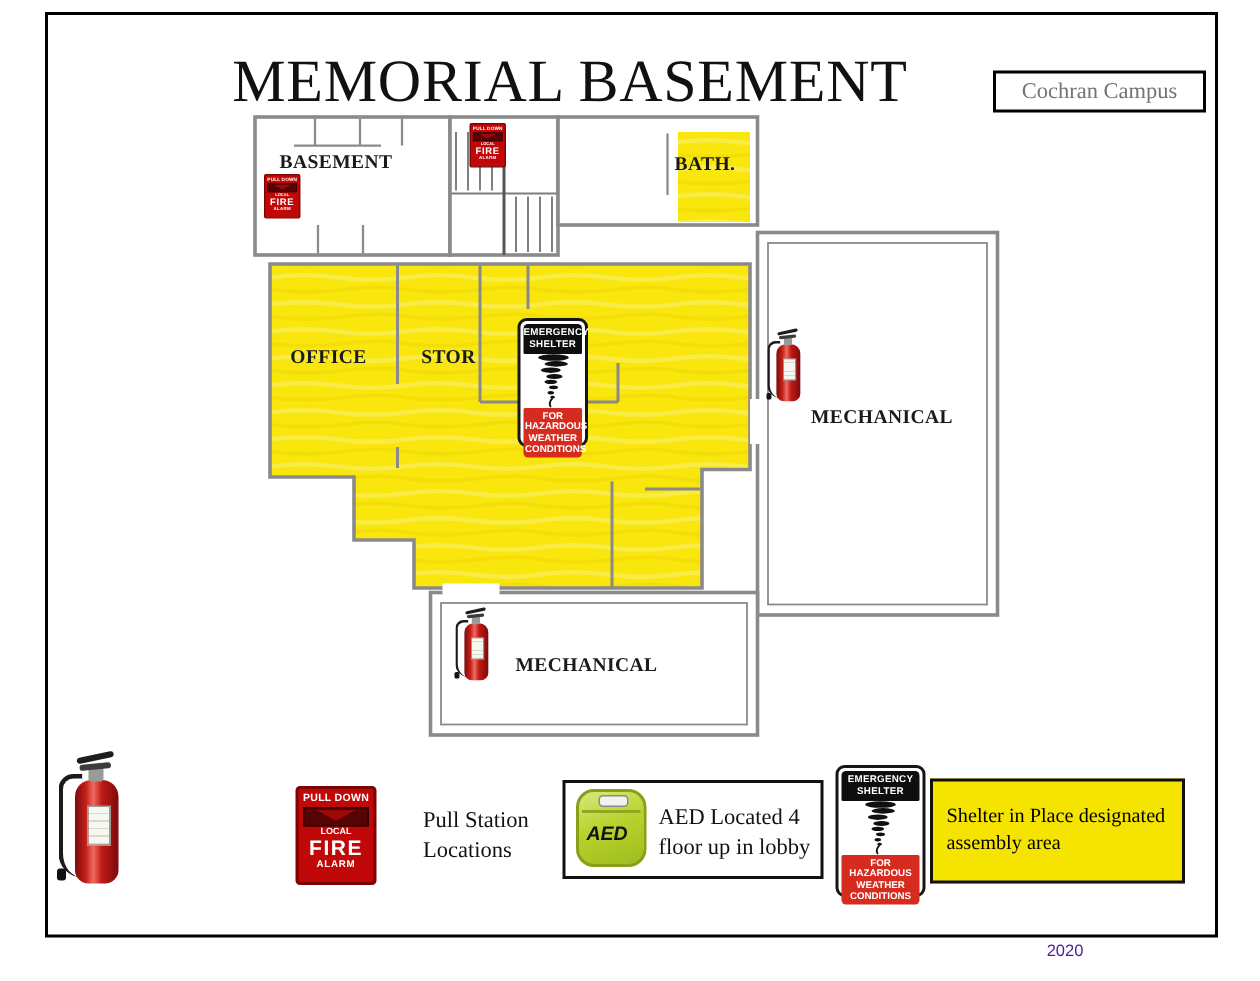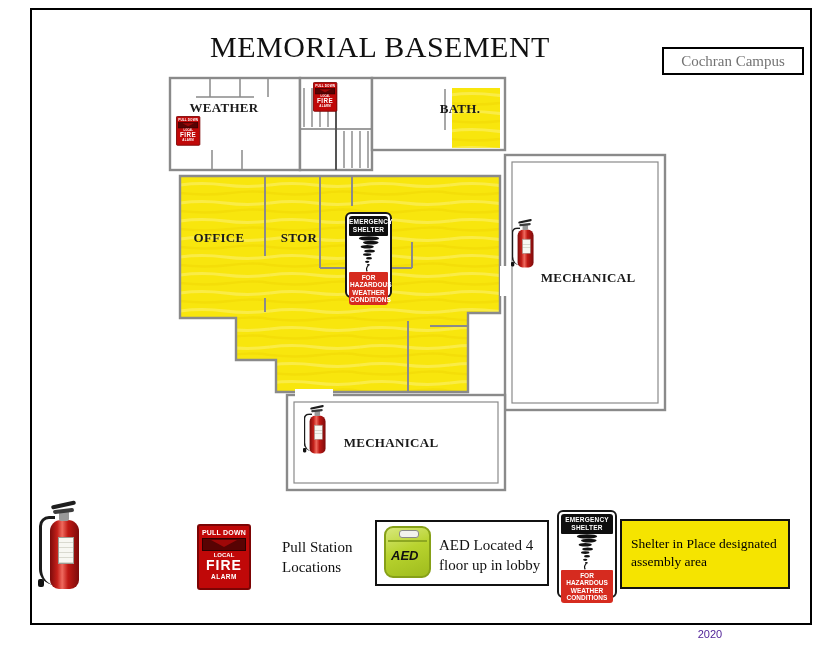--- a/index.html
+++ b/index.html
@@ -3,21 +3,21 @@
 <meta charset="utf-8">
 <style>
   html,body { margin:0; padding:0; background:#fff; }
   .canvas { position:relative; width:840px; height:654px; background:#fff; overflow:hidden;
             font-family:"Liberation Serif", serif; }
   .abs { position:absolute; }
 
   .outer-border { left:30px; top:8px; width:778px; height:613px; border:2px solid #000; }
 
   .title { left:150px; top:30px; width:460px; text-align:center;
-           font-size:30px; letter-spacing:0.5px; color:#111; }
+           font-size:40px; letter-spacing:0.5px; color:#111; }
   .campus-box { left:662px; top:47px; width:138px; height:24px; border:2px solid #000;
                 text-align:center; line-height:24px; font-size:15px; color:#737373; }
 
   .plan-svg { left:0; top:0; }
 
   .room-label { font-weight:bold; font-size:13px; color:#1a1a1a; text-align:center;
                 letter-spacing:0.3px; }
 
   
   .ps { width:54px; height:66px; background:#c00808; border:2px solid #7c0404;
@@ -135,22 +135,22 @@
       <path d="M320,177 V268 M320,268 H412 M412,242 V268 M352,177 V206"></path>
       <path d="M265,177 V256 M265,298 V312"></path>
       <path d="M408,321 V391 M430,326 H467"></path>
     </g>
     <g fill="#ffffff" stroke="none">
       <rect x="500" y="266" width="10" height="30"></rect>
       <rect x="295" y="389" width="38" height="10"></rect>
     </g>
   </svg>
 
-  <div class="abs room-label" style="left:172px;top:100px;width:104px;">WEATHER</div>
-  <div class="abs room-label" style="left:434px;top:101px;width:52px;">BATH.</div>
+  <div class="abs room-label" style="left:172px;top:100px;width:104px;">BASEMENT</div>
+  <div class="abs room-label" style="left:444px;top:101px;width:52px;">BATH.</div>
   <div class="abs room-label" style="left:178px;top:230px;width:82px;">OFFICE</div>
   <div class="abs room-label" style="left:270px;top:230px;width:58px;">STOR</div>
   <div class="abs room-label" style="left:528px;top:270px;width:120px;">MECHANICAL</div>
   <div class="abs room-label" style="left:331px;top:435px;width:120px;">MECHANICAL</div>
 
   <div class="abs ps-wrap-map" style="left:176px;top:116px;">
     <div class="ps">
       <div class="ps-pd">PULL DOWN</div>
       <div class="ps-handle"></div>
       <div class="ps-local">LOCAL</div>
@@ -228,21 +228,21 @@
       <div class="ps-pd">PULL DOWN</div>
       <div class="ps-handle"></div>
       <div class="ps-local">LOCAL</div>
       <div class="ps-fire">FIRE</div>
       <div class="ps-alarm">ALARM</div>
     </div>
   </div>
   <div class="abs legend-text" style="left:258px;top:537px;width:92px;font-size:15px;margin-left:24px;">Pull Station Locations</div>
 
   <div class="abs aed-box">
-    <div class="abs aed" style="left:7px;top:4px;">
+    <div class="abs aed" style="left:7px;top:4px;border-radius:12px;">
       <div class="aed-handle"></div>
       <div class="aed-band"></div>
       <div class="aed-word">AED</div>
     </div>
     <div class="abs legend-text" style="left:62px;top:13px;width:104px;font-size:15px;">AED Located 4 floor up in lobby</div>
   </div>
 
   <div class="abs sign sign-legend-size" style="left:557px;top:510px;">
     <div class="sign-head">EMERGENCY SHELTER</div>
     <div class="sign-mid">

